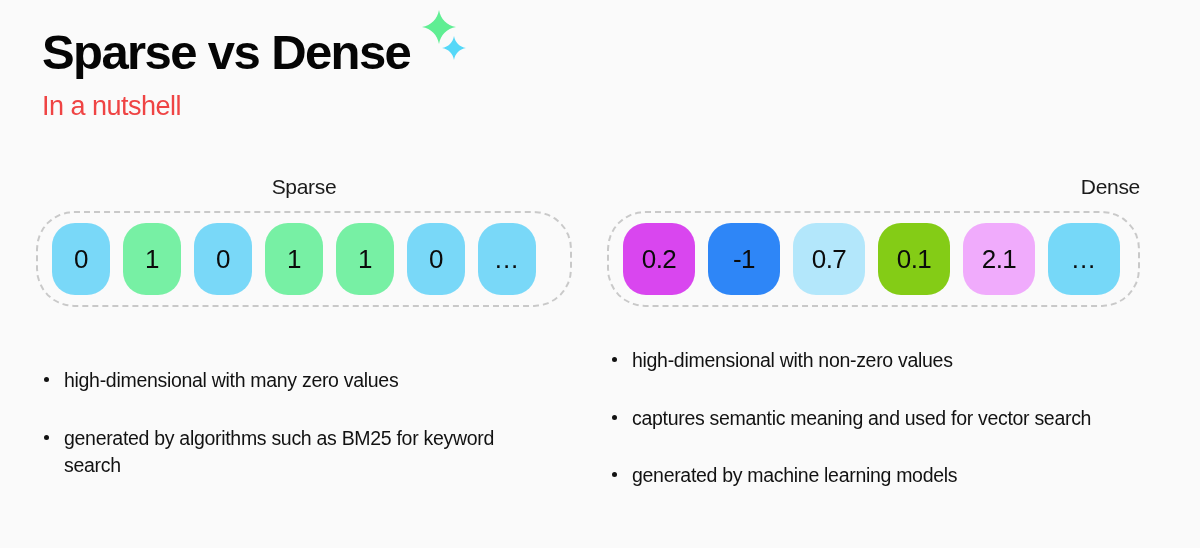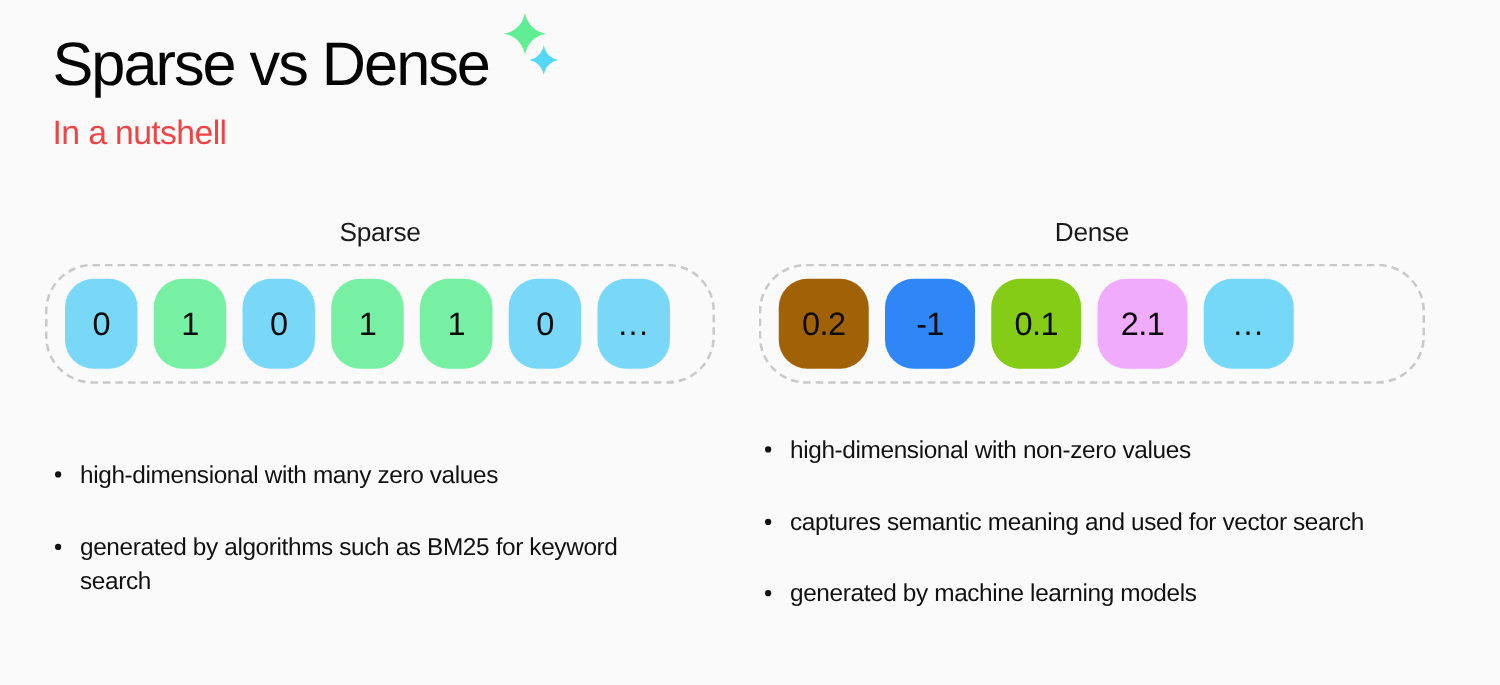--- a/index.html
+++ b/index.html
@@ -21,21 +21,21 @@
     position: absolute;
     left: 42px;
     top: 28px;
   }
   .title-row {
     display: flex;
     align-items: flex-start;
   }
   .title {
     font-size: 49px;
-    font-weight: 400;
+    font-weight: 700;
     letter-spacing: -1.6px;
     line-height: 1.0;
     color: #050505;
     white-space: nowrap;
   }
   .sparkles {
     position: relative;
     width: 56px;
     height: 56px;
     margin-left: 6px;
@@ -75,21 +75,21 @@
   .column.dense  { width: 600px; }
 
   .col-label {
     font-size: 21px;
     font-weight: 400;
     letter-spacing: -0.3px;
     color: #1a1a1a;
     text-align: center;
   }
   .column.sparse .col-label { width: 536px; margin-left: 36px; }
-  .column.dense  .col-label { width: 533px; margin-left: 7px; }
+  .column.dense  .col-label { width: 533px; margin-left: 7px; text-align: right; }
 
   .vector-box {
     margin-top: 12px;
     border: 2px dashed #c9c9c9;
     border-radius: 38px;
     height: 96px;
     box-sizing: border-box;
     display: flex;
     align-items: center;
     padding: 0 14px;
@@ -178,22 +178,23 @@
     </div>
     <ul class="bullets">
       <li>high-dimensional with many zero values</li>
       <li>generated by algorithms such as BM25 for keyword search</li>
     </ul>
   </div>
 
   <div class="column dense">
     <div class="col-label">Dense</div>
     <div class="vector-box">
-      <div class="pill" style="background: #a16207;">0.2</div>
+      <div class="pill" style="background: #d946ef;">0.2</div>
       <div class="pill" style="background: rgb(46, 134, 247);">-1</div>
+      <div class="pill" style="background: rgb(179, 231, 251);">0.7</div>
       <div class="pill" style="background: #84cc16;">0.1</div>
       <div class="pill" style="background: #f0abfc;">2.1</div>
       <div class="pill ellipsis" style="background: rgb(118, 216, 248);">...</div>
     </div>
     <ul class="bullets">
       <li>high-dimensional with non-zero values</li>
       <li>captures semantic meaning and used for vector search</li>
       <li>generated by machine learning models</li>
     </ul>
   </div>

